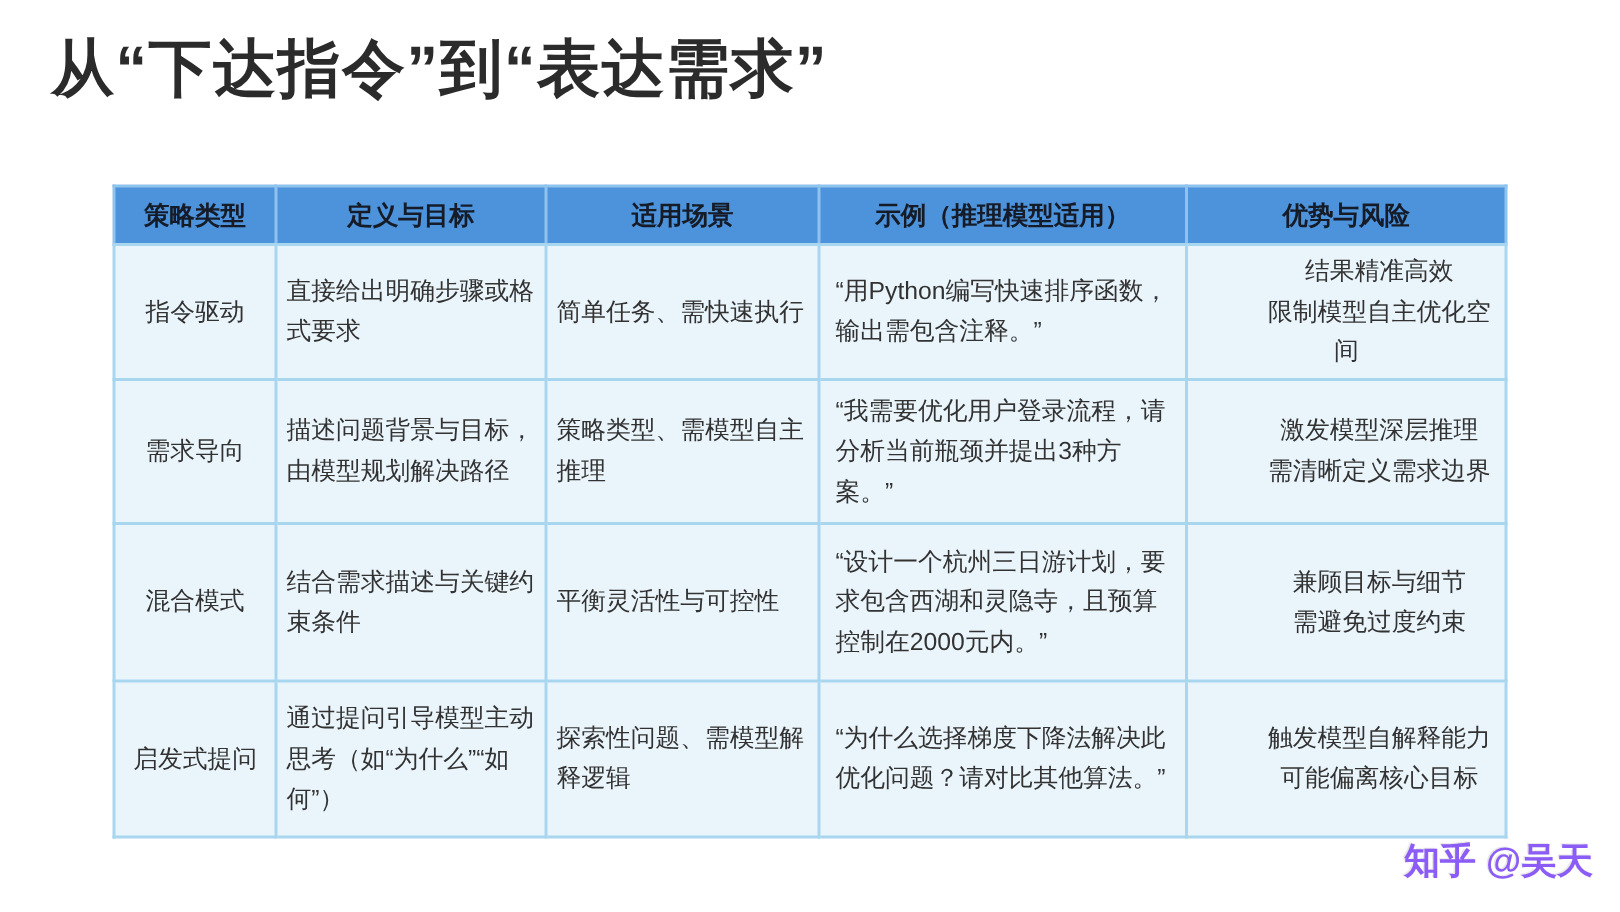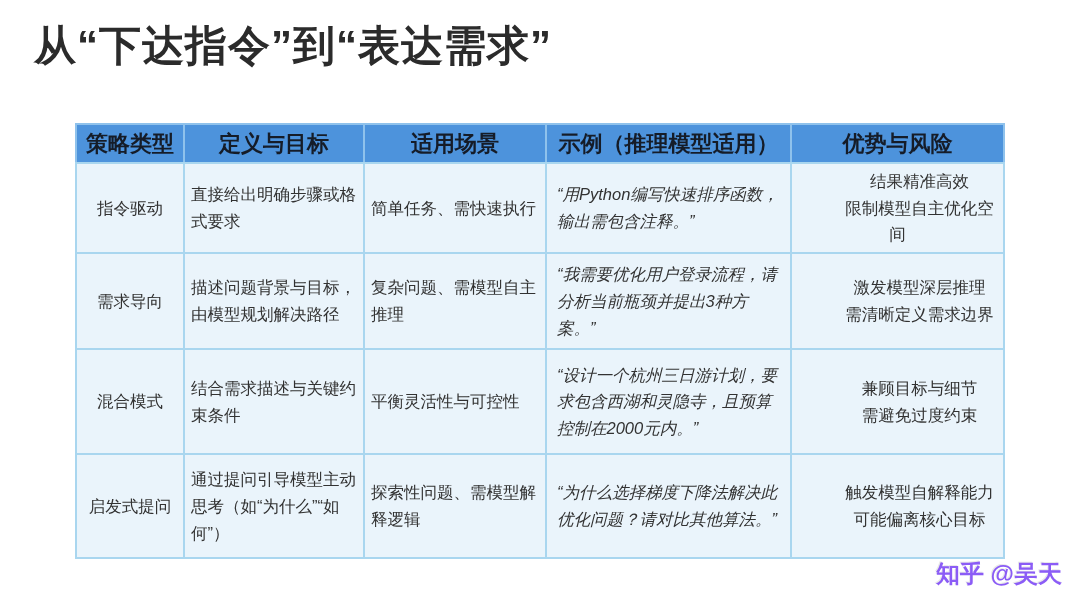--- a/index.html
+++ b/index.html
@@ -41,21 +41,21 @@
     border: 2px solid #a9d6ef;
     box-sizing: border-box;
     vertical-align: middle;
   }
   .strategy-table thead tr {
     height: 39px;
   }
   .strategy-table th {
     background: #4d93dc;
     color: #151c28;
-    font-size: 22px;
+    font-size: 17px;
     font-weight: 700;
     text-align: center;
     padding: 0 4px;
     border-color: #8fc2ec;
     border-bottom-color: #a9d6ef;
   }
   .strategy-table td {
     background: #eaf4fb;
     color: #323232;
     font-size: 16.5px;
@@ -70,21 +70,20 @@
     text-align: center;
     padding: 4px 2px;
   }
   td.c-def, td.c-scene {
     text-align: left;
     padding: 4px 6px;
   }
   td.c-example {
     text-align: left;
     padding: 4px 10px;
-    font-style: italic;
   }
   td.c-pros {
     text-align: center;
     padding: 4px 8px;
   }
   td.c-pros p {
     margin: 0;
     text-indent: 44px;
   }
   .watermark {
@@ -129,21 +128,21 @@
         <td class="c-scene">简单任务、需快速执行</td>
         <td class="c-example">“用Python编写快速排序函数，输出需包含注释。”</td>
         <td class="c-pros">
           <p>结果精准高效</p>
           <p>限制模型自主优化空间</p>
         </td>
       </tr>
       <tr class="r1">
         <td class="c-strategy">需求导向</td>
         <td class="c-def">描述问题背景与目标，由模型规划解决路径</td>
-        <td class="c-scene">复杂问题、需模型自主推理</td>
+        <td class="c-scene">策略类型、需模型自主推理</td>
         <td class="c-example">“我需要优化用户登录流程，请分析当前瓶颈并提出3种方案。”</td>
         <td class="c-pros">
           <p>激发模型深层推理</p>
           <p>需清晰定义需求边界</p>
         </td>
       </tr>
       <tr class="r2">
         <td class="c-strategy">混合模式</td>
         <td class="c-def">结合需求描述与关键约束条件</td>
         <td class="c-scene">平衡灵活性与可控性</td>

